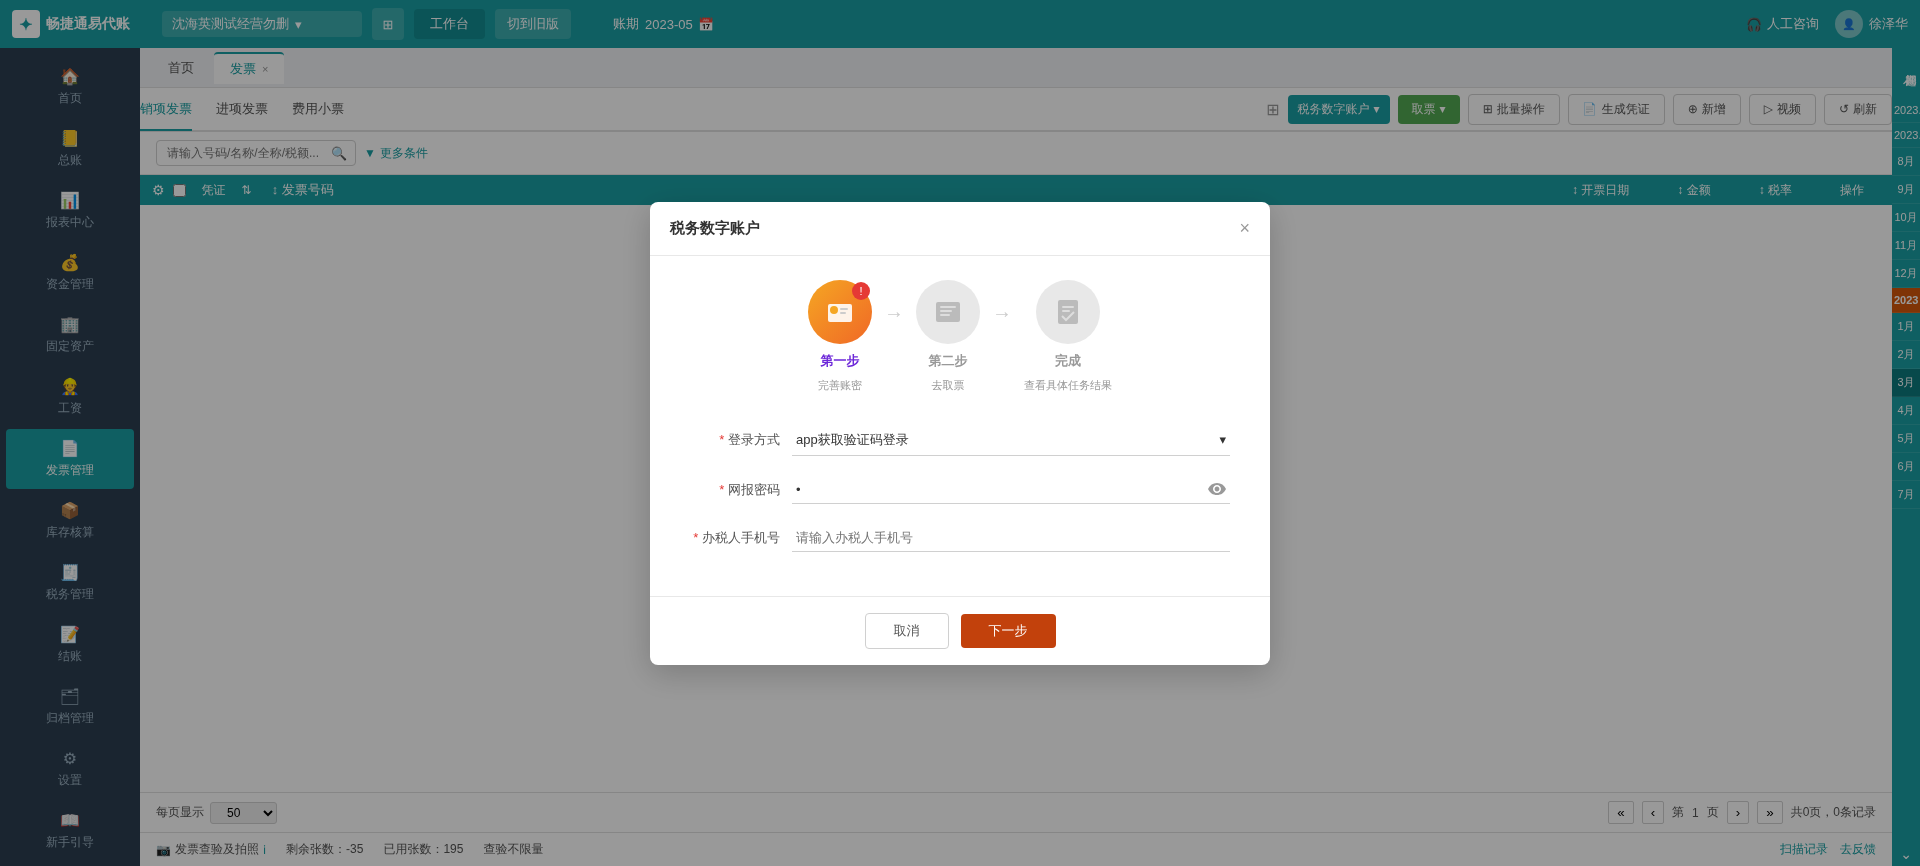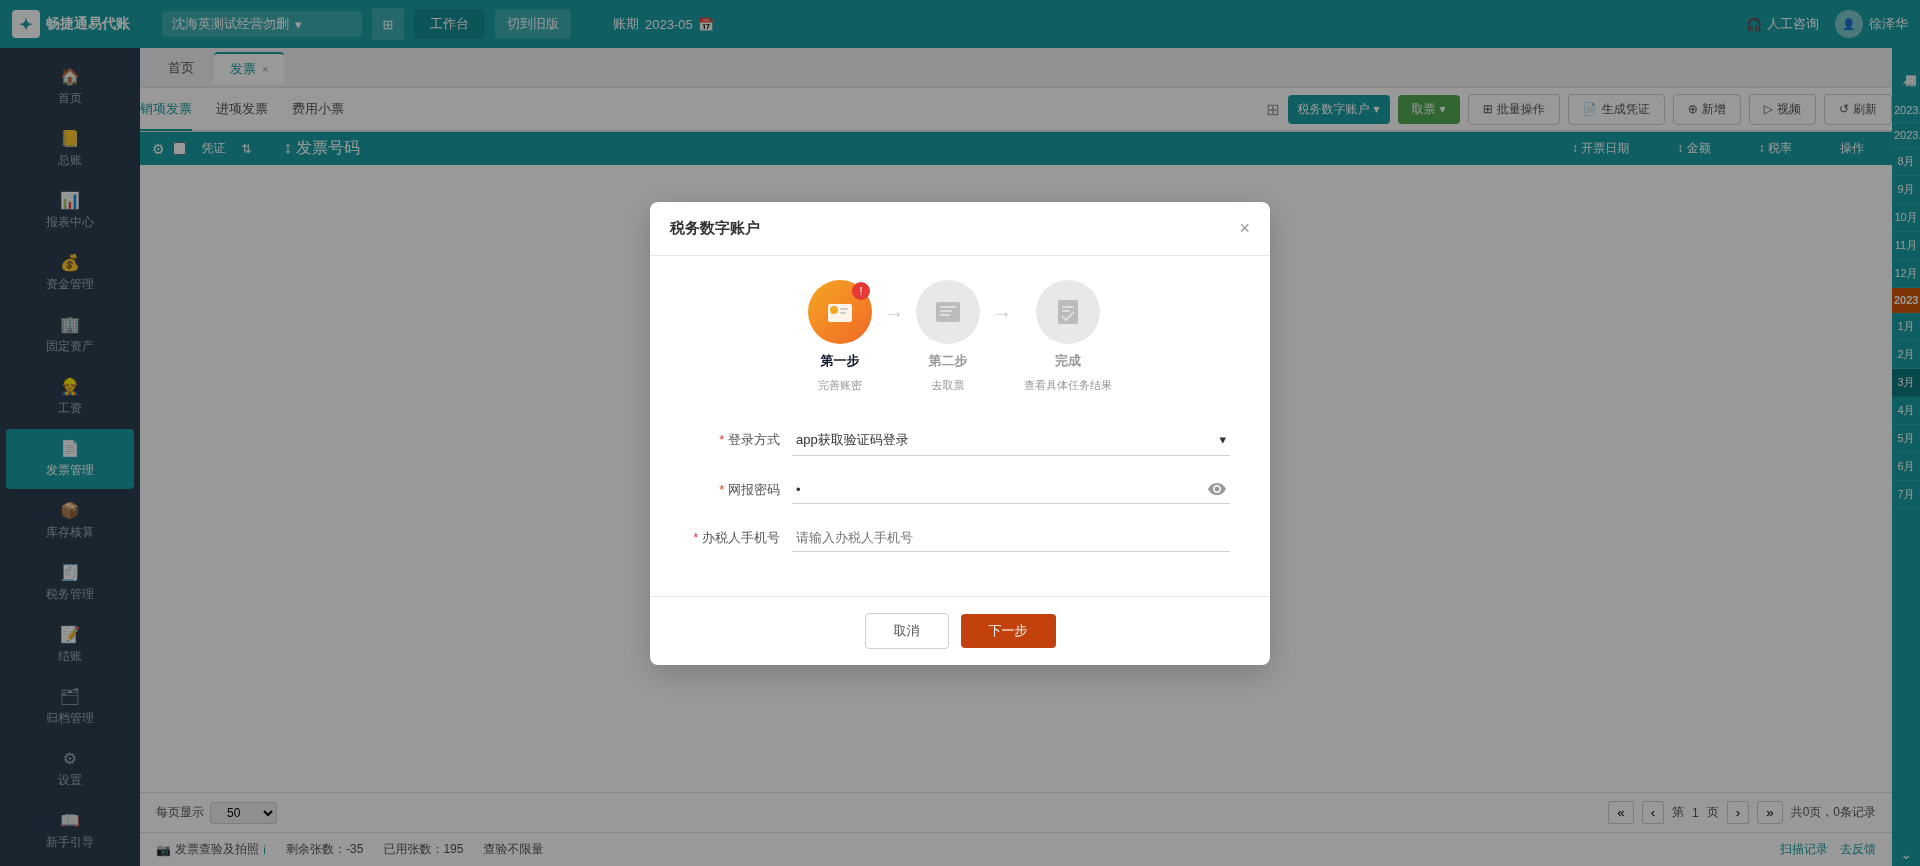--- a/index.html
+++ b/index.html
@@ -364,21 +364,21 @@
     .step-badge {
       position: absolute;
       top: 2px; right: 2px;
       width: 18px; height: 18px;
       background: #e53935;
       border-radius: 50%;
       display: flex; align-items: center; justify-content: center;
       color: white; font-size: 11px;
     }
     .step-label { font-size: 13px; font-weight: 600; }
-    .step-label.active { color: #0f172a; }
+    .step-label.active { color: #6d28d9; }
     .step-label.inactive { color: #999; }
     .step-sublabel { font-size: 11px; color: #999; }
     .step-arrow {
       display: flex;
       align-items: center;
       color: #ccc;
       font-size: 20px;
       margin-top: 20px;
       padding: 0 12px;
     }
@@ -599,27 +599,37 @@
             <span>▷</span>
             <span>视频</span>
           </button>
           <button class="btn-outline">
             <span>↺</span>
             <span>刷新</span>
           </button>
         </div>
       </div>
 
+      <div class="search-area">
+        <div class="search-input-wrap">
+          <input class="search-input" type="text" placeholder="请输入号码/名称/全称/税额..." style="">
+          <span class="search-icon-inner">🔍</span>
+        </div>
+        <div class="filter-btn">
+          <span>▼</span>
+          <span>更多条件</span>
+        </div>
+      </div>
 
       <div class="table-gear-row">
         <span class="table-gear-icon">⚙</span>
         <input type="checkbox" style="accent-color: white;">
         <span style="color:white;font-size:12px;margin-left:8px;">凭证</span>
         <span style="color:white;font-size:12px;margin-left:8px;">⇅</span>
-        <span style="color:white;font-size:16px;margin-left:24px;flex:1;">↕ 发票号码</span>
+        <span style="color:white;font-size:13px;margin-left:12px;flex:1;">↕ 发票号码</span>
         <span style="color:white;font-size:12px;margin-left:auto;">↕ 开票日期</span>
         <span style="color:white;font-size:12px;margin-left:40px;">↕ 金额</span>
         <span style="color:white;font-size:12px;margin-left:40px;">↕ 税率</span>
         <span style="color:white;font-size:12px;margin-left:40px;margin-right:16px;">操作</span>
       </div>
 
       <div class="table-container">
         <div style="display:flex;align-items:center;justify-content:center;height:200px;color:#999;font-size:14px;">
         </div>
       </div>

